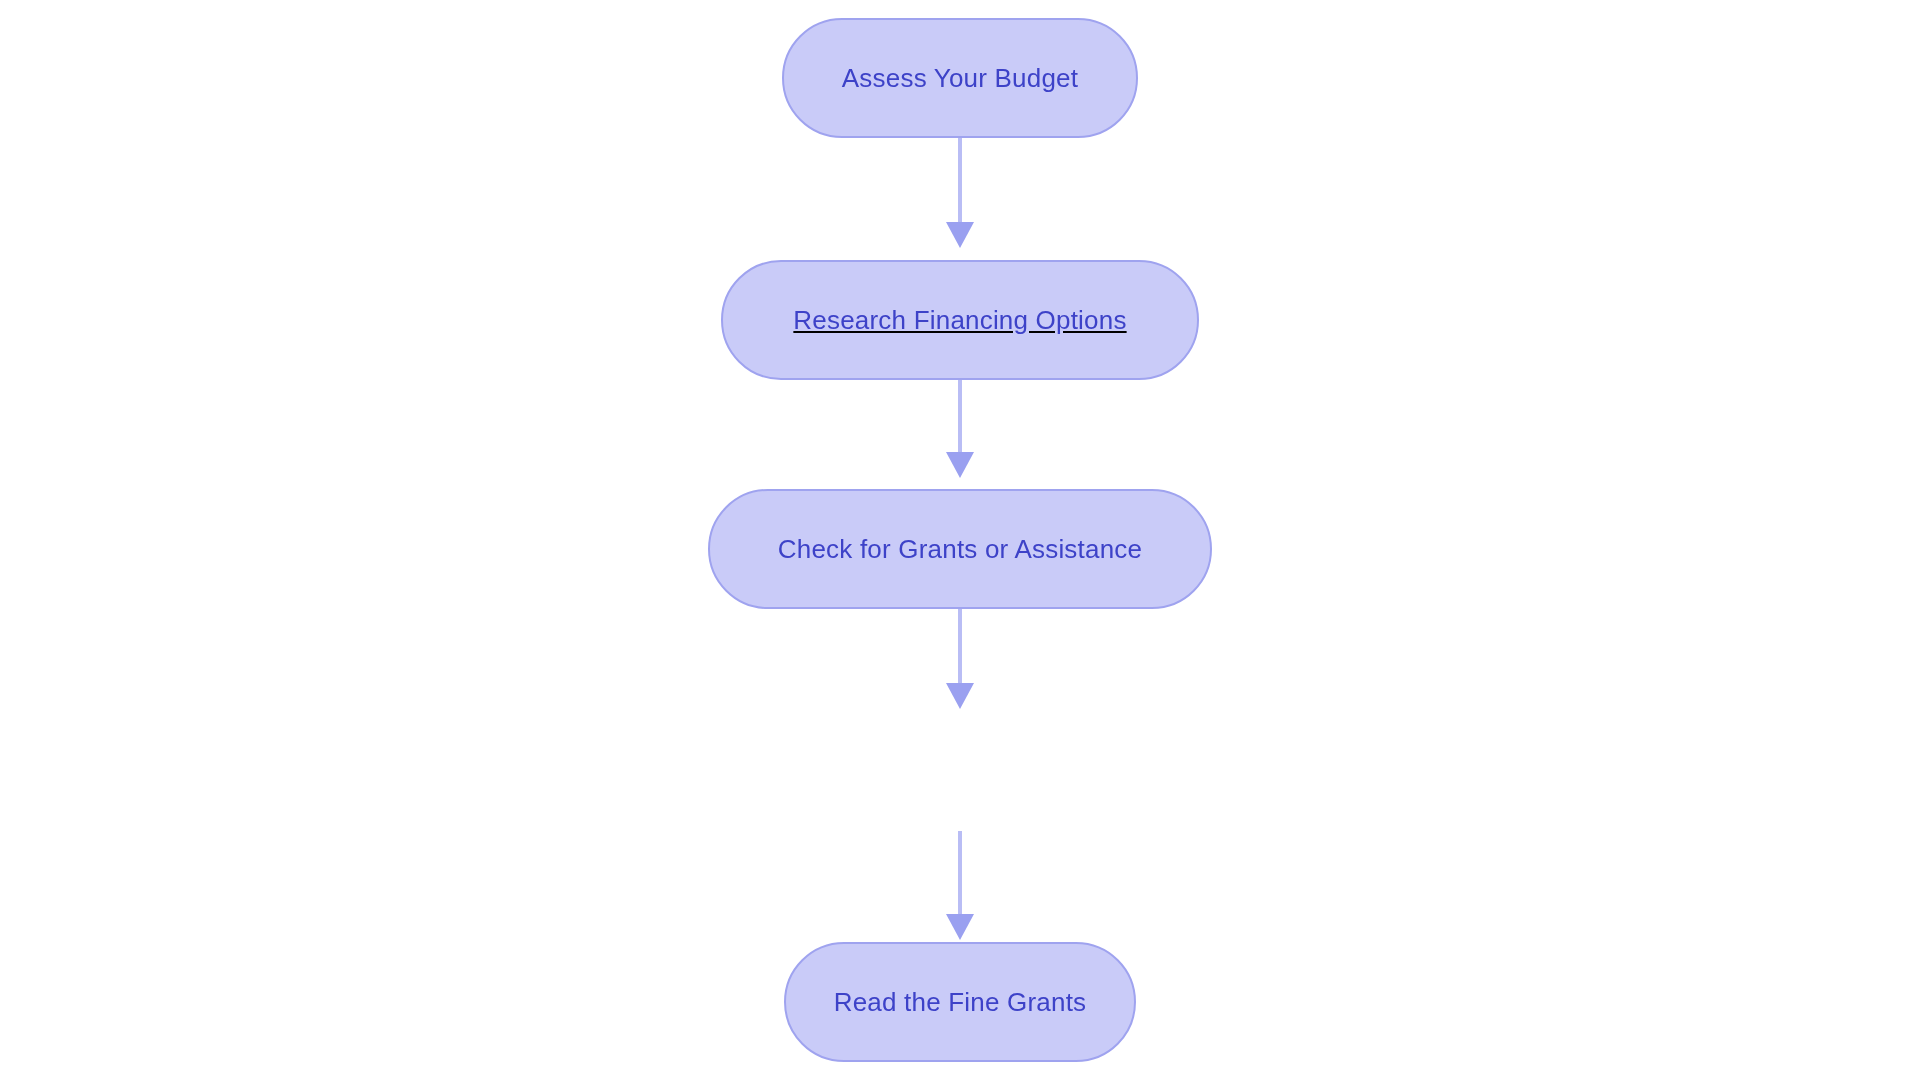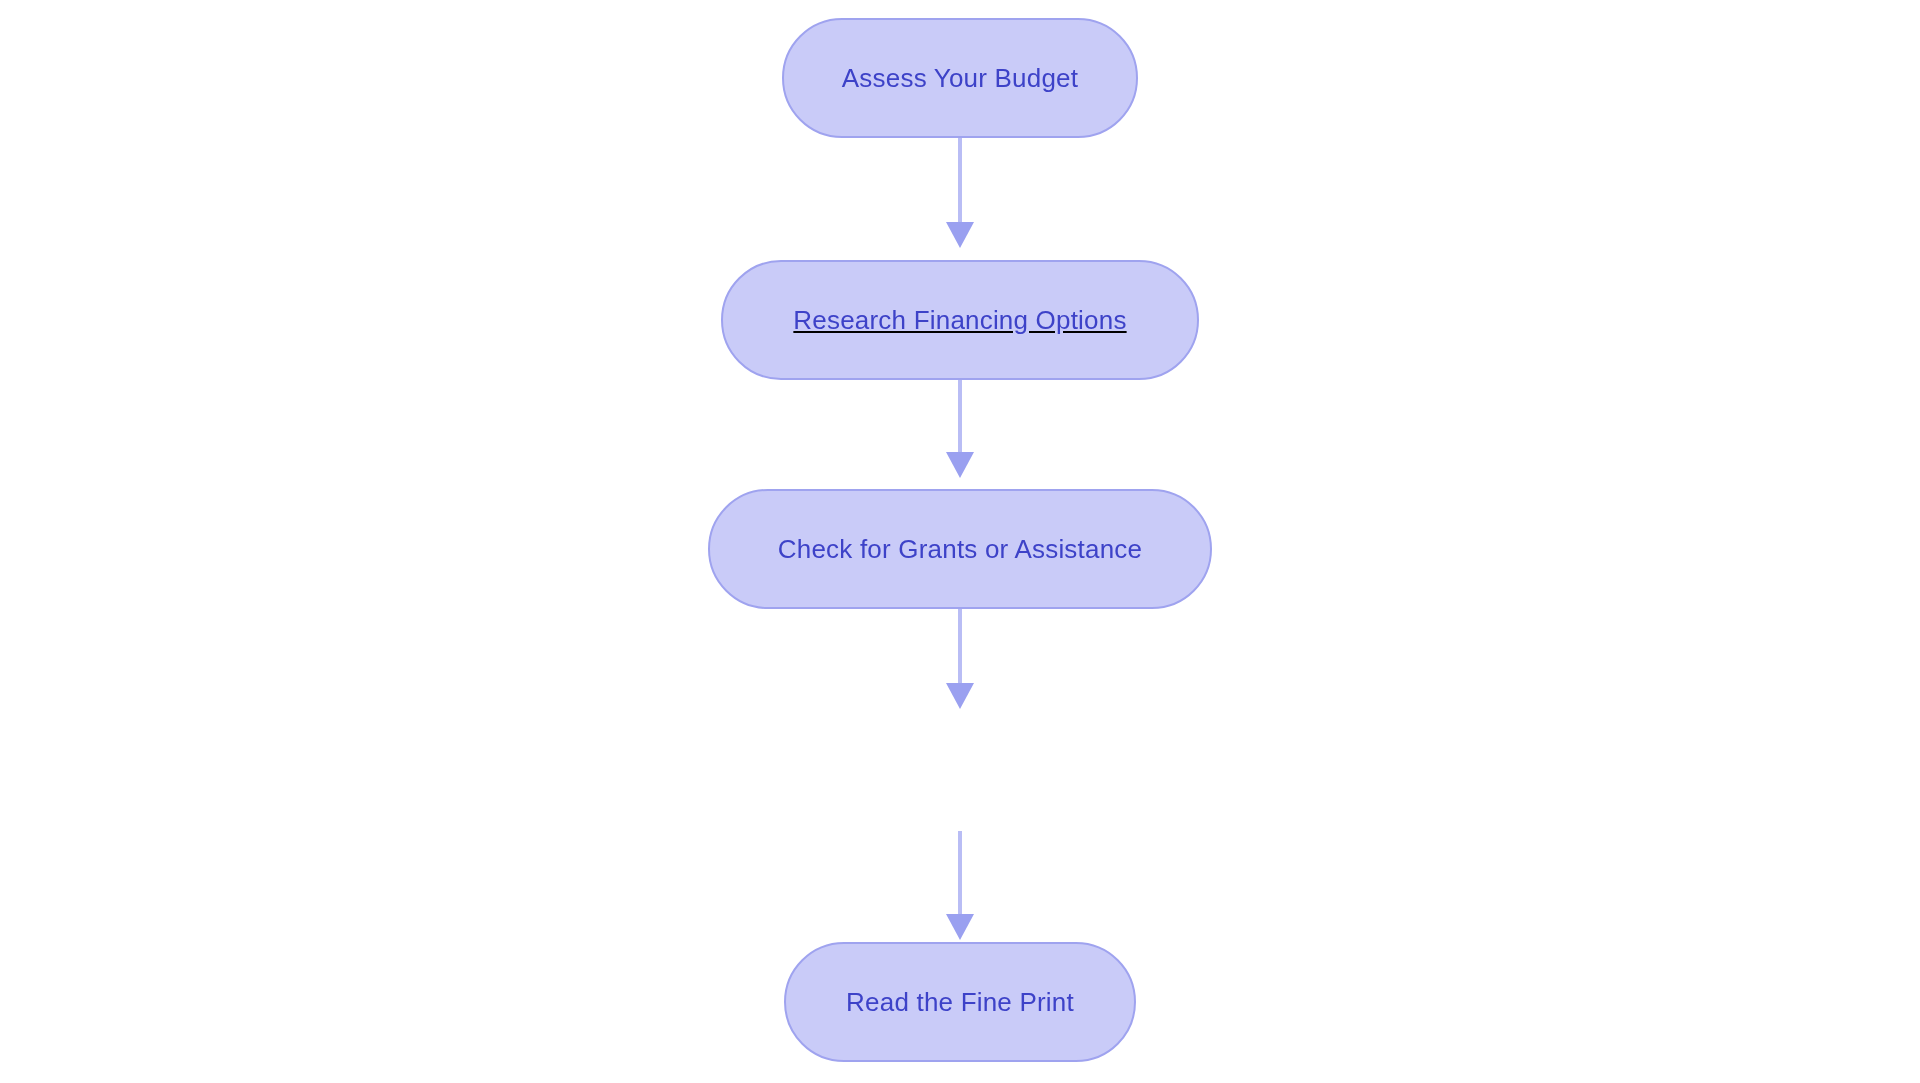--- a/index.html
+++ b/index.html
@@ -91,16 +91,16 @@
   <div class="flow-node n2">
     <span class="node-label">Research Financing Options</span>
   </div>
 
   <div class="flow-node n3">
     <span class="node-label">Check for Grants or Assistance</span>
   </div>
 
 
   <div class="flow-node n5">
-    <span class="node-label">Read the Fine Print</span>
+    <span class="node-label">Read the Fine Grants</span>
   </div>
 
 </div>
 
 </body></html>

